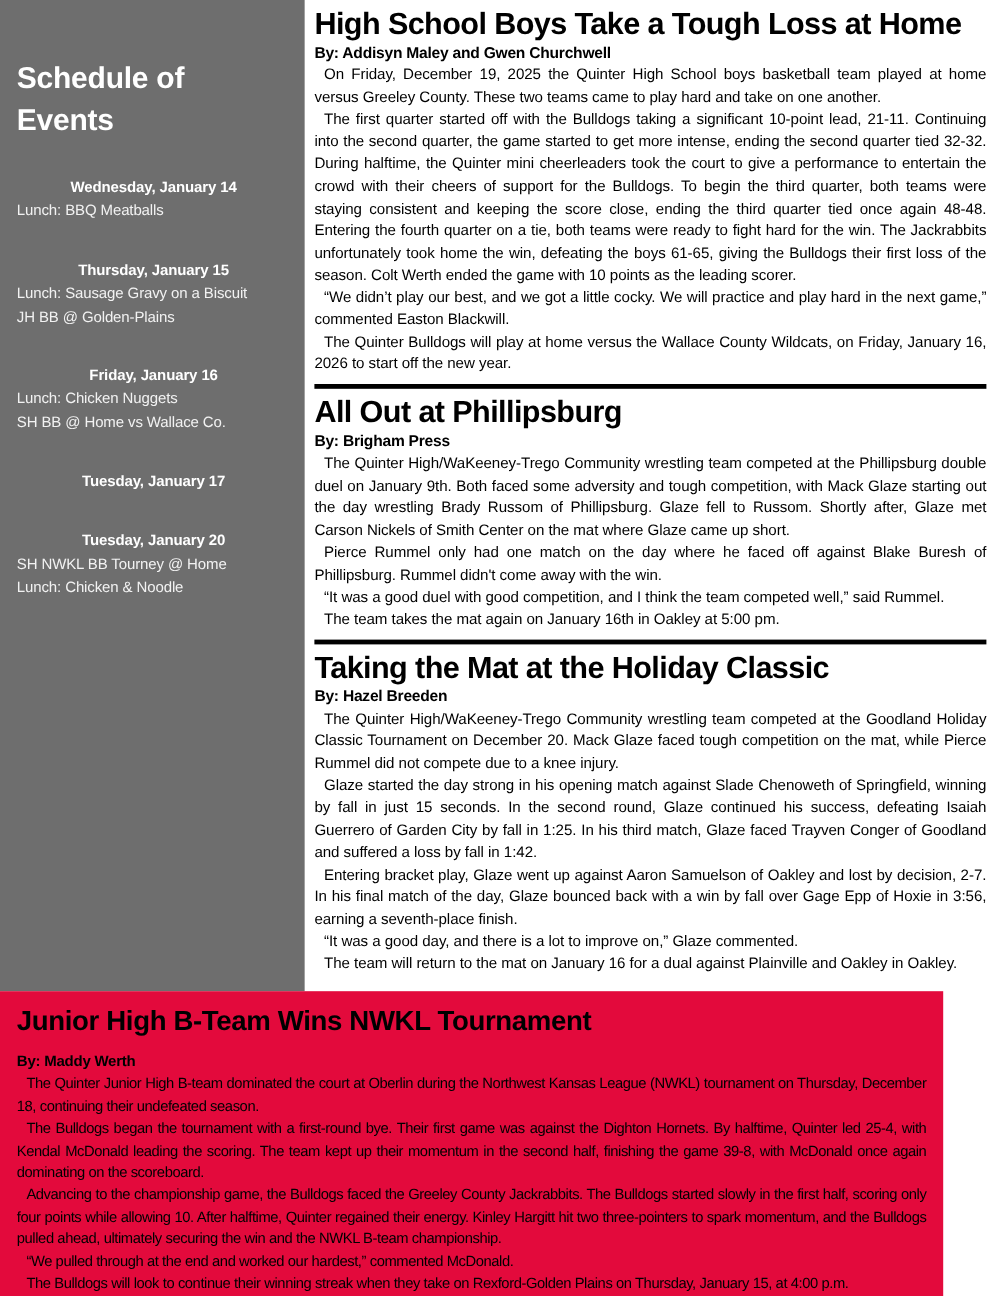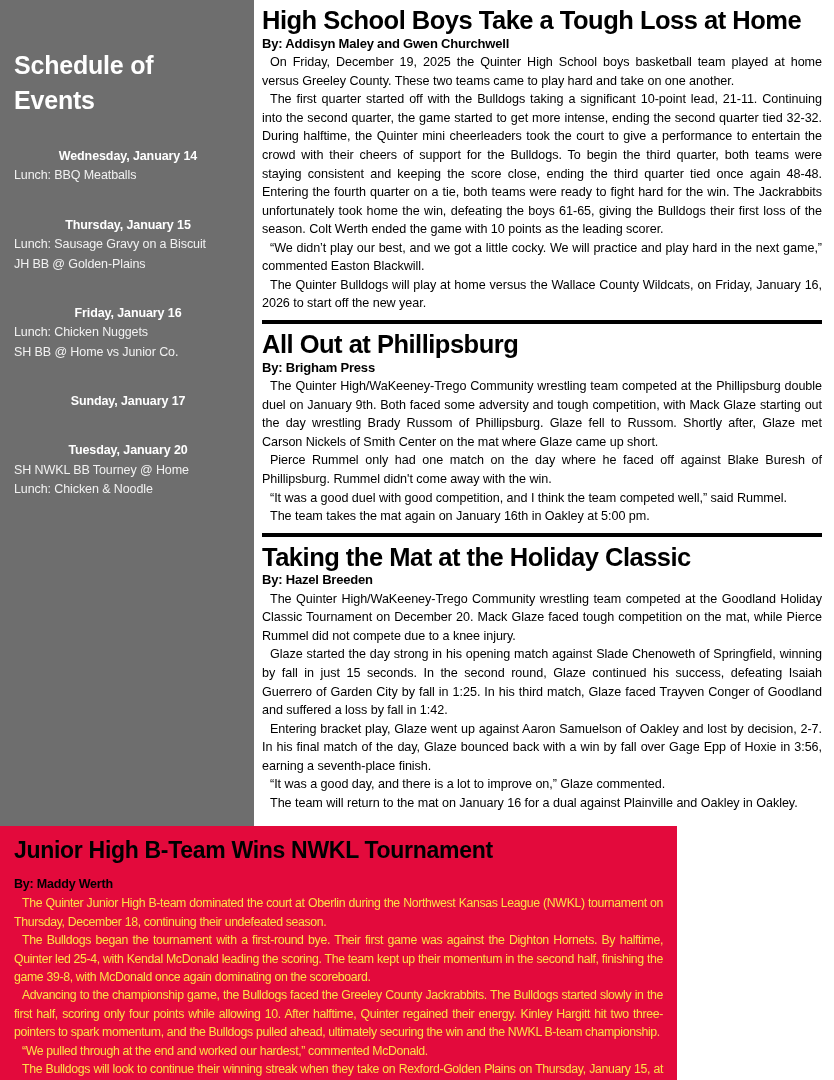--- a/index.html
+++ b/index.html
@@ -98,21 +98,21 @@
     height: 4px;
     background: #000;
     margin: 7px 0 6px 0;
   }
 
   
   #feature {
     position: absolute;
     left: 0;
     top: 826px;
-    width: 677px;
+    width: 786px;
     height: 254px;
     background: #e30a3c;
     box-sizing: border-box;
     padding: 12px 14px 0 14px;
   }
   #feature-head {
     font-size: 23px;
     font-weight: bold;
     line-height: 1.1;
     letter-spacing: -0.3px;
@@ -123,21 +123,21 @@
   #feature-by {
     font-size: 12.5px;
     font-weight: bold;
     color: #000;
     margin: 0 0 3px 0;
     letter-spacing: -0.2px;
   }
   .feat-p {
     font-size: 12.3px;
     line-height: 1.5;
-    color: #fde047;
+    color: #000000;
     text-align: justify;
     text-indent: 8px;
     margin: 0;
     letter-spacing: -0.35px;
   }
 </style>
 </head>
 <body>
 
 <div id="top-region">
@@ -150,24 +150,24 @@
           <div class="sched-line">Lunch: BBQ Meatballs</div>
         </div>
         <div class="sched-entry">
           <div class="sched-date">Thursday, January 15</div>
           <div class="sched-line">Lunch: Sausage Gravy on a Biscuit</div>
           <div class="sched-line">JH BB @ Golden-Plains</div>
         </div>
         <div class="sched-entry">
           <div class="sched-date">Friday, January 16</div>
           <div class="sched-line">Lunch: Chicken Nuggets</div>
-          <div class="sched-line">SH BB @ Home vs Junior Co.</div>
-        </div>
-        <div class="sched-entry">
-          <div class="sched-date">Sunday, January 17</div>
+          <div class="sched-line">SH BB @ Home vs Wallace Co.</div>
+        </div>
+        <div class="sched-entry">
+          <div class="sched-date">Tuesday, January 17</div>
         </div>
         <div class="sched-entry">
           <div class="sched-date">Tuesday, January 20</div>
           <div class="sched-line">SH NWKL BB Tourney @ Home</div>
           <div class="sched-line">Lunch:  Chicken &amp; Noodle</div>
         </div>
       </div>
   </aside>
 
   <section id="articles">

